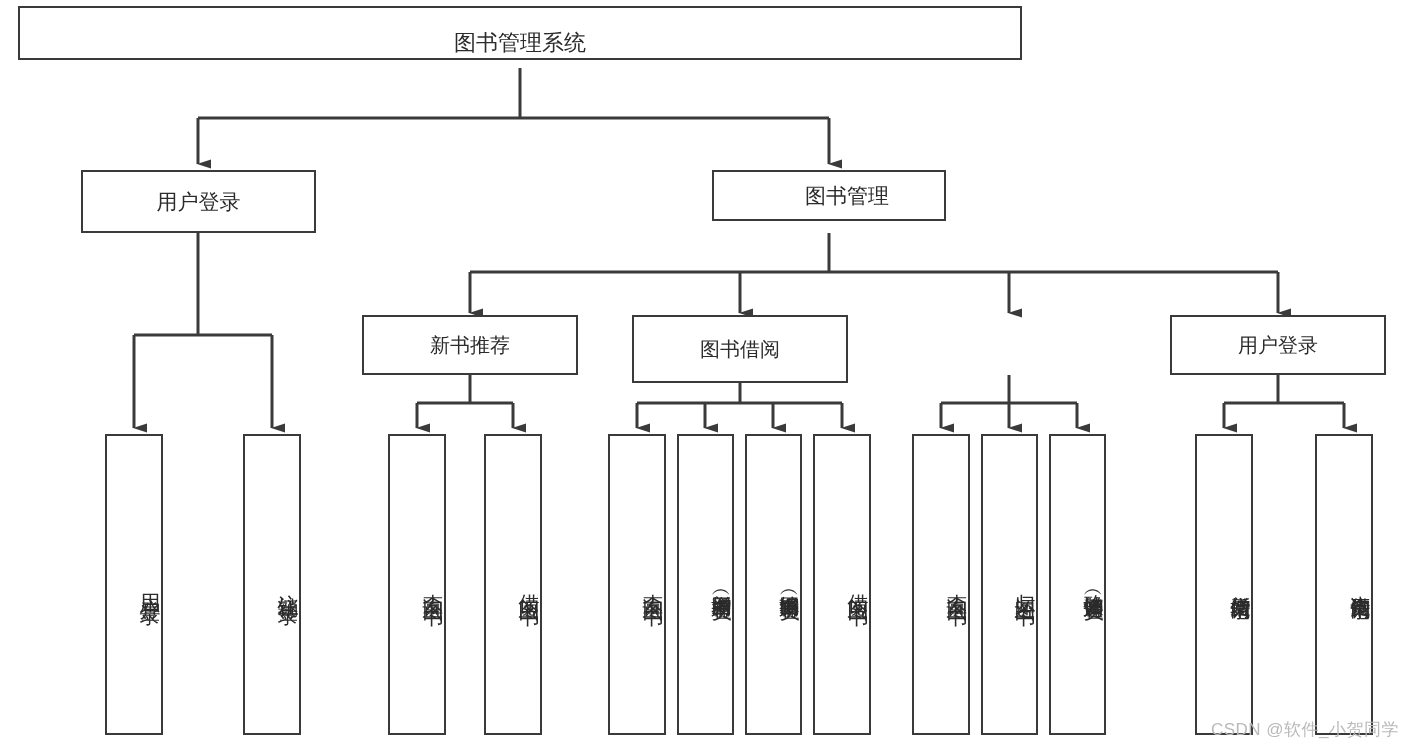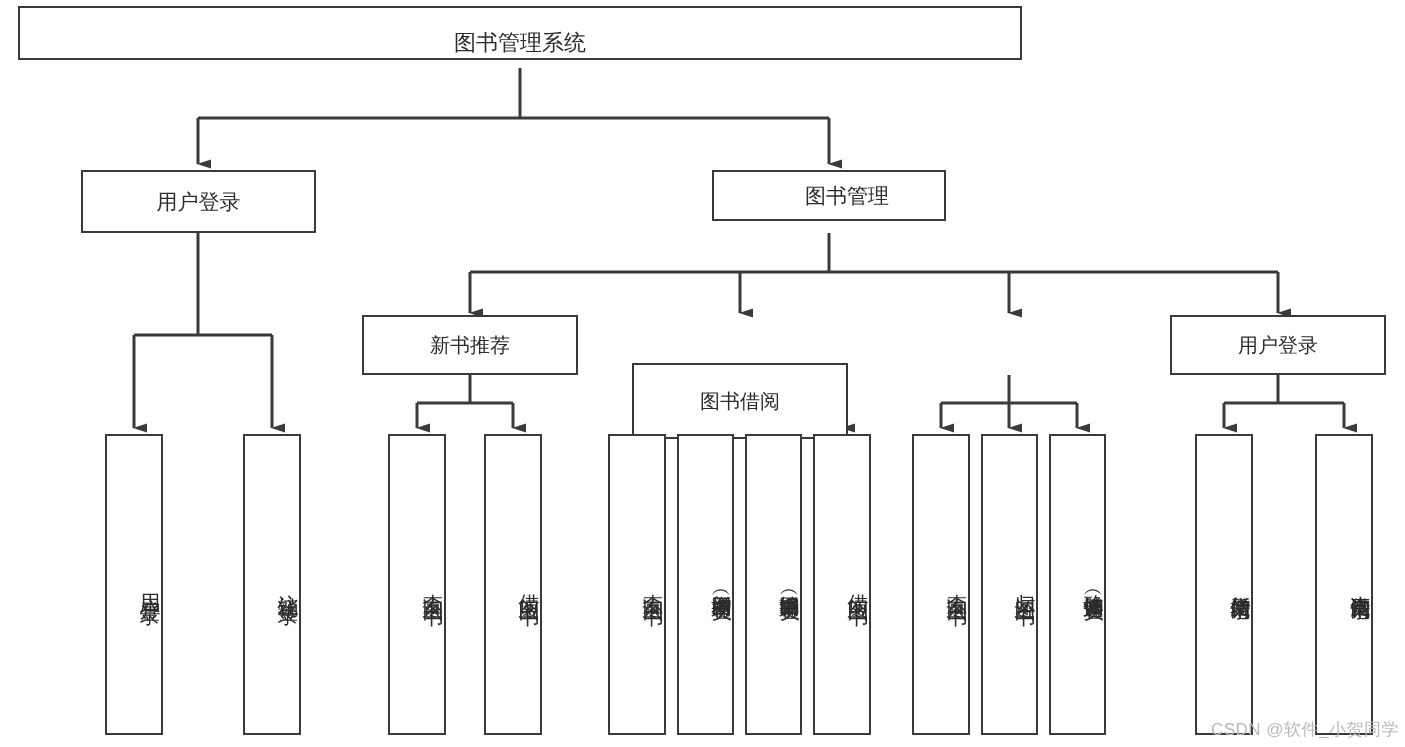--- a/index.html
+++ b/index.html
@@ -139,21 +139,21 @@
   <div class="node level2" style="left:81px; top:170px; width:235px; height:63px;">
     <span>用户登录</span>
   </div>
   <div class="node level2" style="left:712px; top:170px; width:234px; height:51px;padding-left:36px;">
     <span>图书管理</span>
   </div>
 
   <div class="node level3" style="left:362px; top:315px; width:216px; height:60px;">
     <span>新书推荐</span>
   </div>
-  <div class="node level3" style="left:632px; top:315px; width:216px; height:76px;margin-top:48px;">
+  <div class="node level3" style="left:632px; top:315px; width:216px; height:68px;">
     <span>图书借阅</span>
   </div>
   <div class="node level3" style="left:1170px; top:315px; width:216px; height:60px;">
     <span>用户登录</span>
   </div>
 
   <div class="node leaf" style="left:105px; top:434px; width:58px; height:301px;">
     <span class="vtext">用户登录</span>
   </div>
   <div class="node leaf" style="left:243px; top:434px; width:58px; height:301px;">

